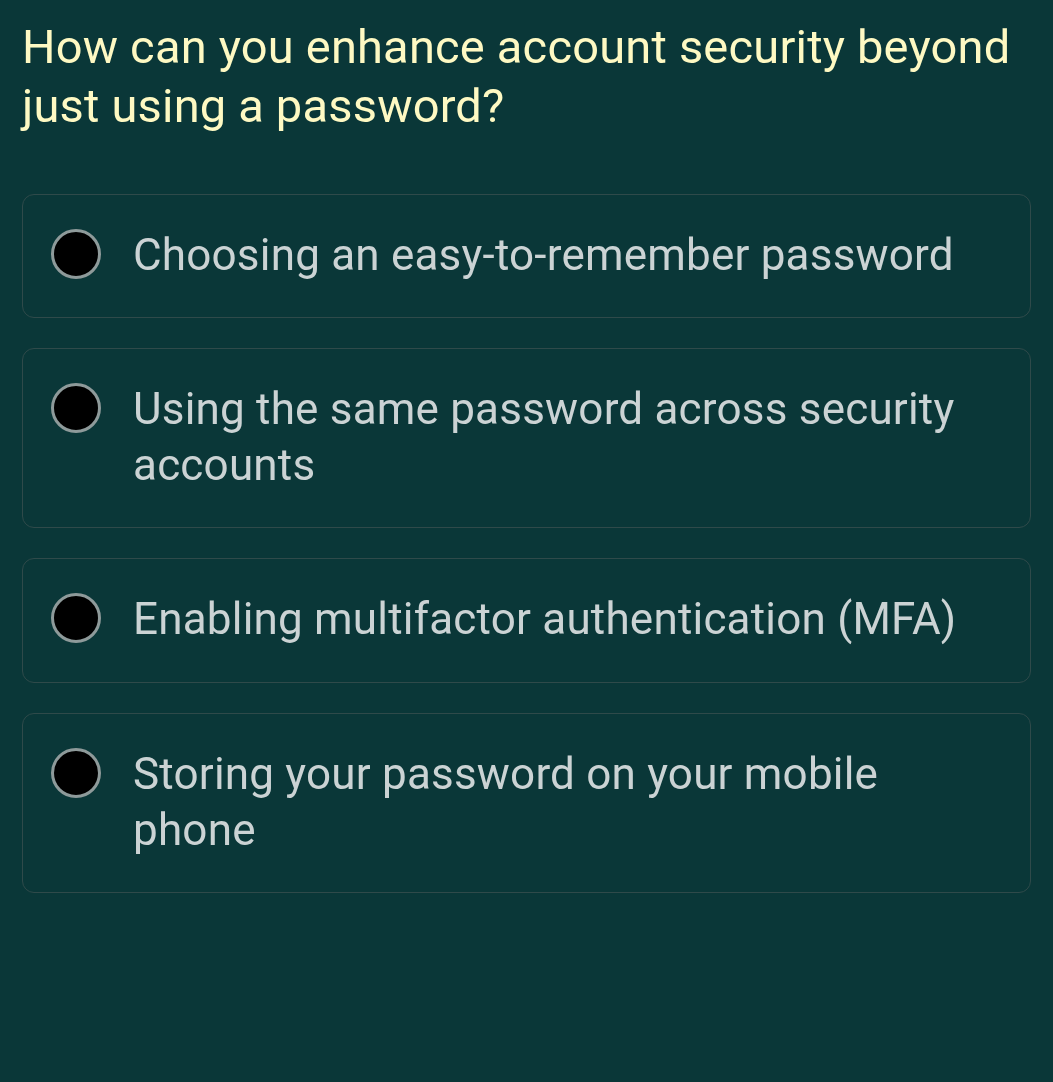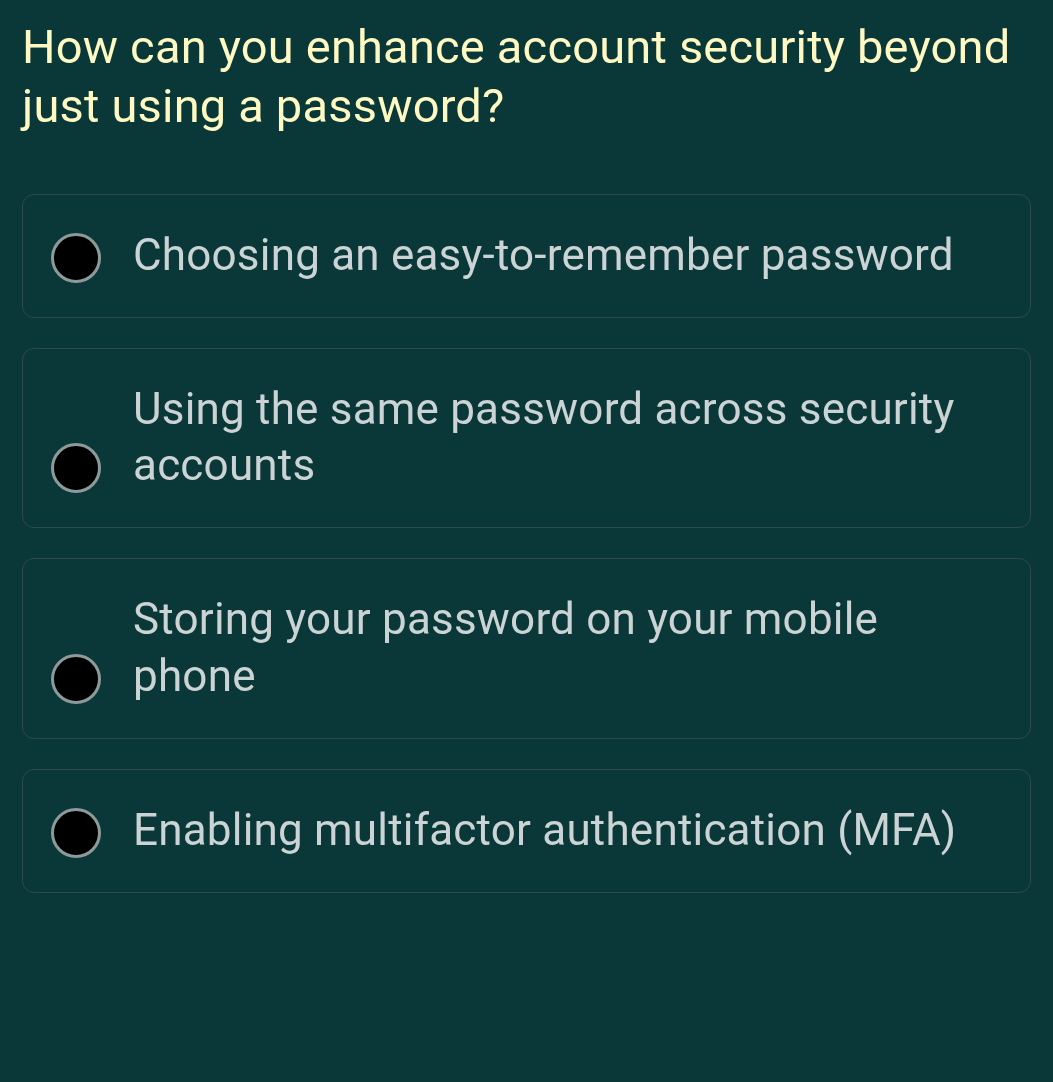--- a/index.html
+++ b/index.html
@@ -25,21 +25,21 @@
       margin-bottom: 58px;
       letter-spacing: 0.2px;
     }
     .options {
       display: flex;
       flex-direction: column;
       gap: 30px;
     }
     .option {
       display: flex;
-      align-items: flex-end;
+      align-items: flex-start;
       gap: 32px;
       padding: 32px 28px 34px 28px;
       border: 1.5px solid #2f4a4a;
       border-radius: 12px;
       cursor: pointer;
       background-color: transparent;
     }
     .radio {
       flex-shrink: 0;
       width: 50px;
@@ -69,22 +69,22 @@
       <div class="option-label">Choosing an easy-to-remember password</div>
     </div>
 
     <div class="option">
       <div class="radio"></div>
       <div class="option-label">Using the same password across security accounts</div>
     </div>
 
     <div class="option">
       <div class="radio"></div>
-      <div class="option-label">Storing your password on your mobile phone</div>
+      <div class="option-label">Enabling multifactor authentication (MFA)</div>
     </div>
 
     <div class="option">
       <div class="radio"></div>
-      <div class="option-label">Enabling multifactor authentication (MFA)</div>
+      <div class="option-label">Storing your password on your mobile phone</div>
     </div>
 
   </div>
 </div>
 
 </body></html>

